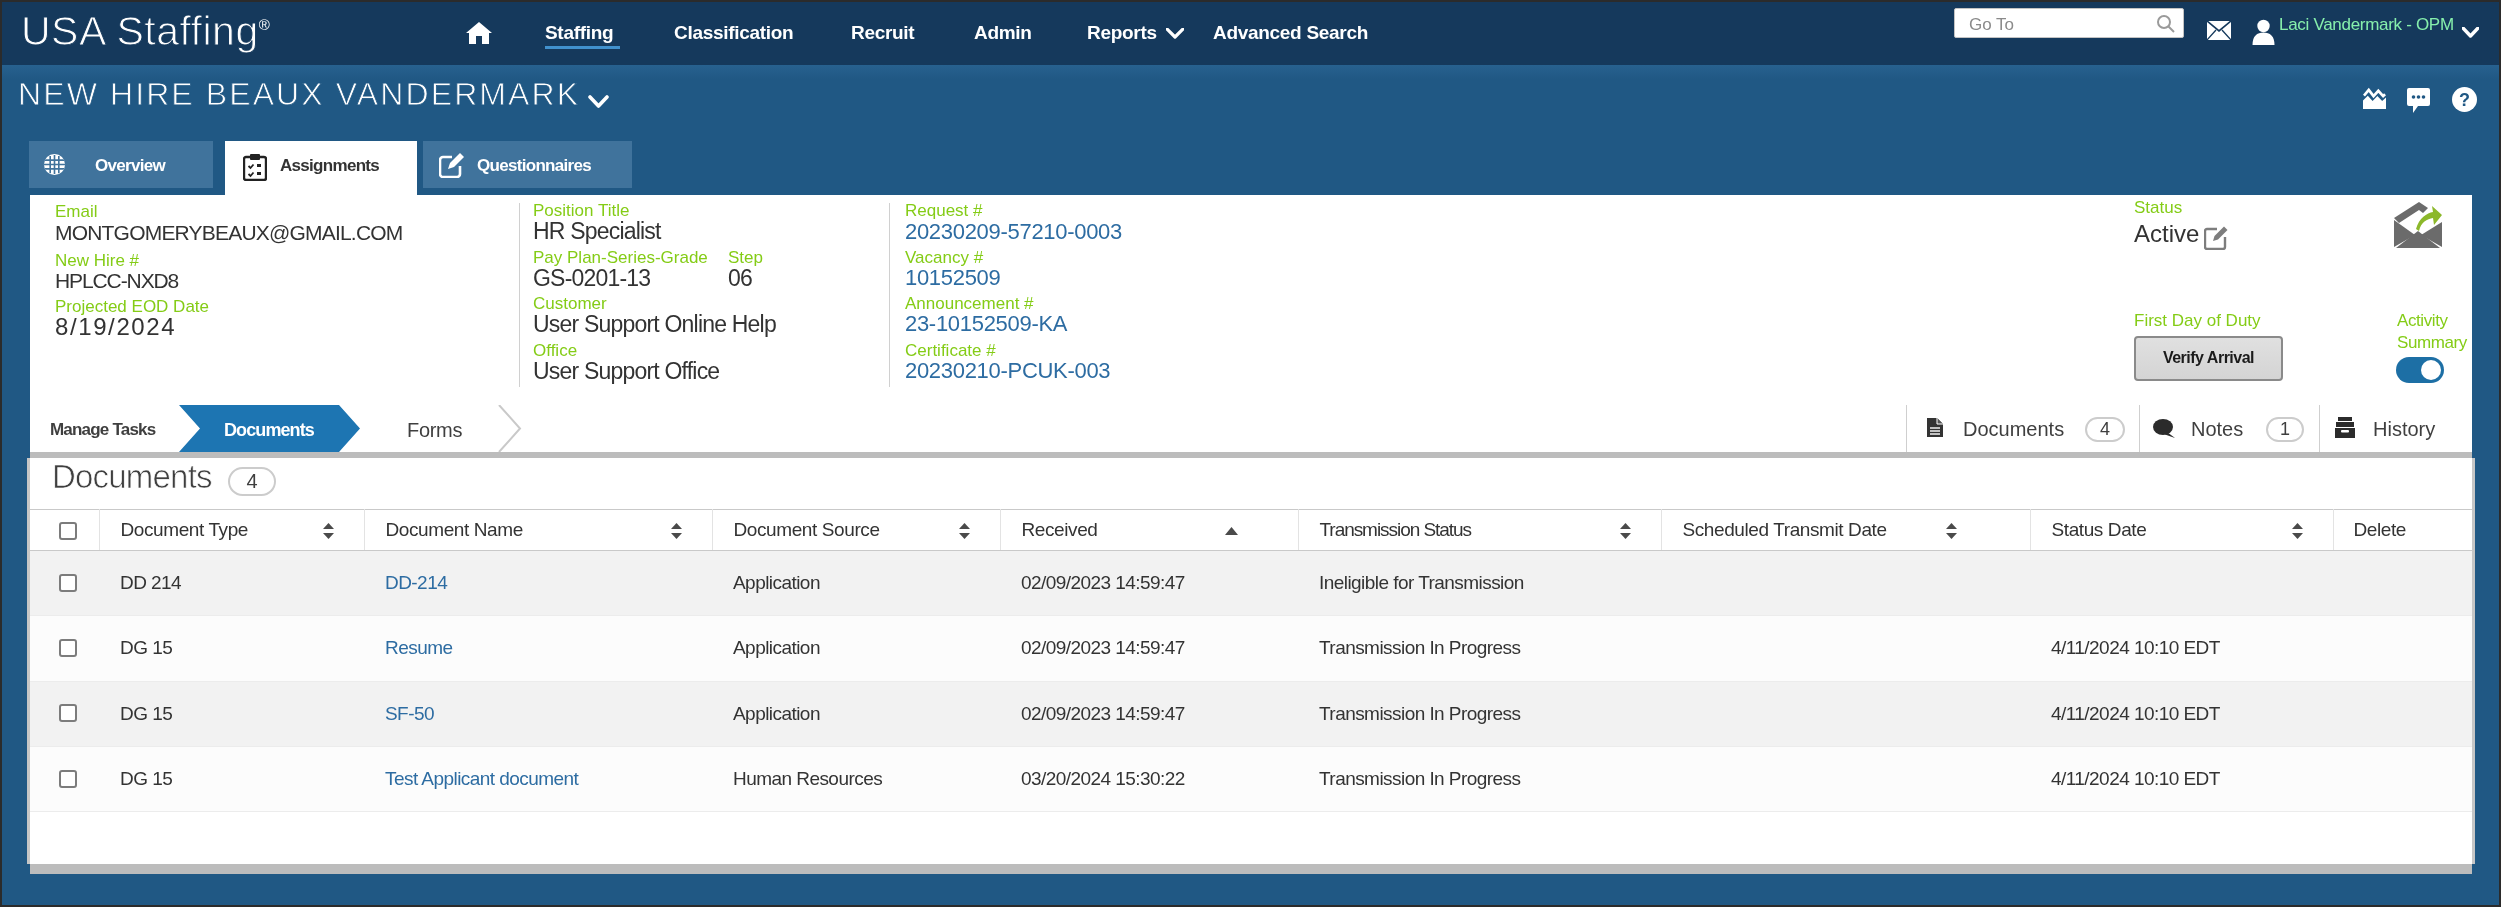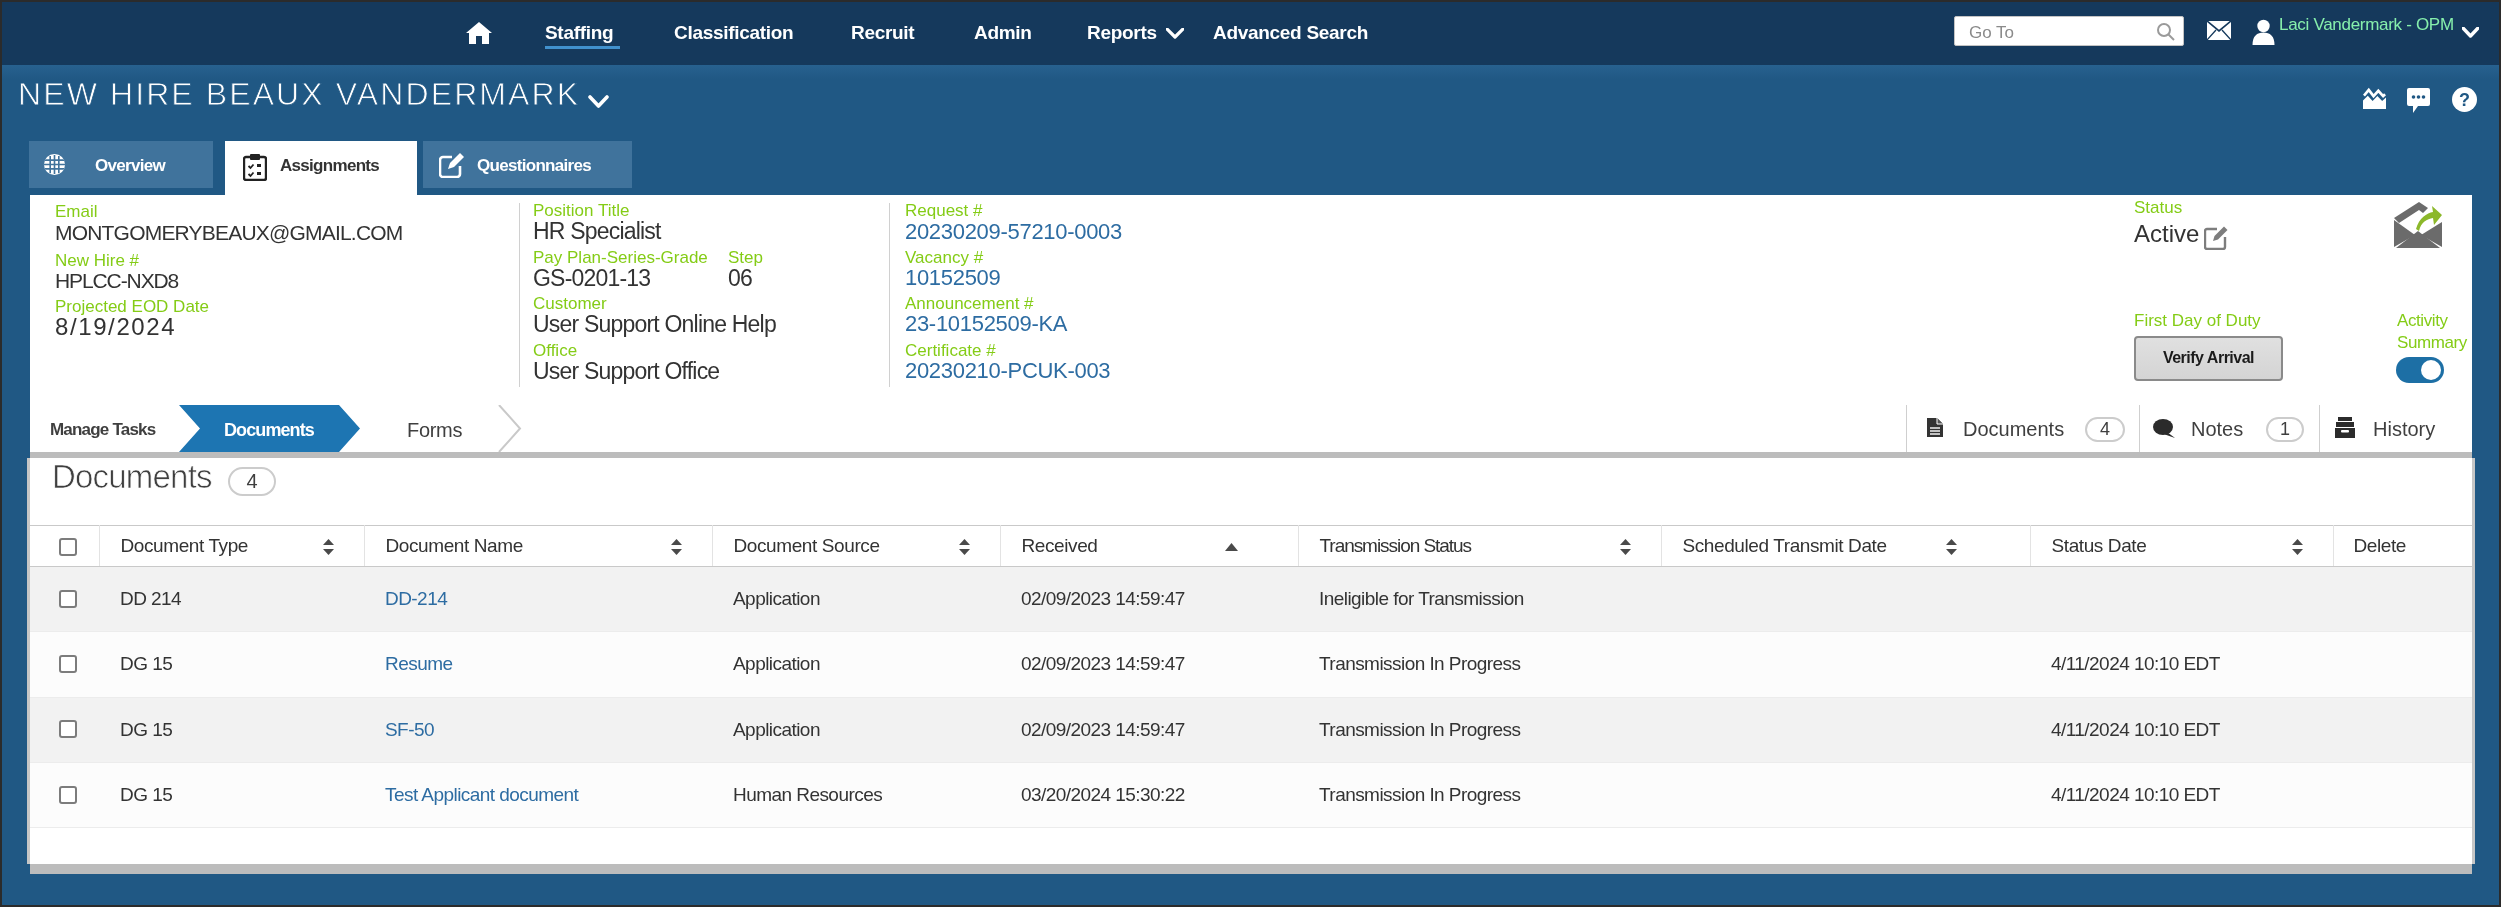--- a/index.html
+++ b/index.html
@@ -6,21 +6,21 @@
   html,body { width:2501px; height:907px; }
   body { position:relative; background:#205884; font-family:"Liberation Sans",sans-serif; overflow:hidden; }
   .abs { position:absolute; }
   .frame { position:absolute; left:0; top:0; width:2501px; height:907px; border:2px solid #2b2b2b; z-index:90; pointer-events:none; }
   
   .topnav { position:absolute; left:0; top:0; width:2501px; height:65px; background:#15395c; }
   .logo { position:absolute; left:21px; top:8px; color:#fff; font-size:41px; font-weight:400; letter-spacing:0.5px; -webkit-text-stroke:1px #15395c; }
   .logo sup { font-size:15px; vertical-align:super; }
   .navlink { position:absolute; top:23px; color:#fff; font-size:19px; font-weight:700; line-height:19px; letter-spacing:-0.3px; }
   .underline { position:absolute; top:46px; height:3px; background:#4191cd; }
-  .goto { position:absolute; left:1954px; top:16px; width:230px; height:30px; background:#fff; border:1px solid #c3c3c3; border-radius:2px; }
+  .goto { position:absolute; left:1954px; top:8px; width:230px; height:30px; background:#fff; border:1px solid #c3c3c3; border-radius:2px; }
   .goto span { position:absolute; left:14px; top:6px; font-size:17px; color:#8a8a8a; }
   .username { position:absolute; left:2279px; top:15px; color:#86efac; font-size:17px; font-weight:400; letter-spacing:-0.3px; }
   
   .pagebar { position:absolute; left:0; top:65px; width:2501px; height:72px; background:linear-gradient(180deg,#27618f 0px,#205884 14px); }
   .pagetitle { position:absolute; left:18px; top:13px; color:#fff; font-size:32px; font-weight:400; letter-spacing:2.1px; line-height:32px; -webkit-text-stroke:0.8px #205884; }
   
   .tab { position:absolute; top:141px; height:47px; color:#fff; }
   .tab .tx { position:absolute; top:16px; font-size:17px; font-weight:700; line-height:17px; letter-spacing:-0.7px; }
   .tab-overview { left:29px; width:184px; background:#40739c; }
   .tab-assign { left:225px; width:192px; height:54px; background:#fff; color:#333; }
@@ -38,36 +38,37 @@
   
   .crumbrow { position:absolute; left:30px; top:405px; width:2442px; height:47px; background:#fff;padding-left:40px; }
   .crumbtext { position:absolute; font-size:20px; color:#3f3f3f; line-height:20px; top:14px; }
   .crumbsep { position:absolute; top:0; width:1px; height:47px; background:#cfcfcf; }
   .badge { position:absolute; top:12px; height:25px; border:2px solid #ccc; border-radius:13px; font-size:18px; color:#3f3f3f; text-align:center; line-height:21px; }
   
   .band { position:absolute; left:30px; width:2442px; background:#bcbcbc; }
   .card { position:absolute; left:27px; top:458px; width:2448px; height:406px; background:#fff; border-left:3px solid #c6c6c6; border-right:3px solid #c6c6c6; }
   .h1doc { position:absolute; left:22px; top:0px; font-size:33px; color:#3f3f3f; font-weight:400; letter-spacing:-0.8px; -webkit-text-stroke:0.7px #fff; }
   .hbadge { position:absolute; left:198px; top:9px; width:48px; height:29px; border:2px solid #ccc; border-radius:15px; font-size:20px; color:#3f3f3f; text-align:center; line-height:25px; }
-  table.doc { position:absolute; left:0px; top:51px; width:2442px; border-collapse:collapse; table-layout:fixed;margin-top:16px; }
+  table.doc { position:absolute; left:0px; top:51px; width:2442px; border-collapse:collapse; table-layout:fixed; }
   table.doc th { border-top:1px solid #c9c9c9; border-bottom:1px solid #c9c9c9; border-right:1px solid #e3e3e3; height:41px; font-size:19px; font-weight:400; color:#333; text-align:left; padding-left:21px; position:relative; letter-spacing:-0.4px; }
   table.doc th:last-child { border-right:none; padding-left:20px; }
   table.doc td { height:65.3px; font-size:19px; color:#333; padding-left:21px; border-bottom:1px solid #ececec; letter-spacing:-0.55px; }
   table.doc tr.odd td { background:#f2f2f2; }
   table.doc tr.even td { background:#fcfcfc; }
   table.doc td a { color:#2d6ca2; text-decoration:none; }
   .cb { display:inline-block; width:18px; height:18px; border:2px solid #7c7c7c; border-radius:3px; background:#fff; }
   td .cb { margin-top:4px; }
   .sort { position:absolute; right:30px; top:13px; }
   svg { display:block; }
 </style>
 </head>
 <body>
 
   <div class="topnav">
+    <div class="logo">USA Staffing<sup style="-webkit-text-stroke:0;font-size:15px">®</sup></div>
     <svg class="abs" style="left:466px;top:22px" width="26" height="22" viewBox="0 0 26 22">
       <path d="M13 0 L26 11 L23 11 L23 22 L16 22 L16 14 L10 14 L10 22 L3 22 L3 11 L0 11 Z" fill="#fff"></path>
     </svg>
     <span class="navlink" style="left:545px">Staffing</span>
     <div class="underline" style="left:545px;width:75px"></div>
     <span class="navlink" style="left:674px">Classification</span>
     <span class="navlink" style="left:851px">Recruit</span>
     <span class="navlink" style="left:974px">Admin</span>
     <span class="navlink" style="left:1087px">Reports</span>
     <svg class="abs" style="left:1166px;top:28px" width="18" height="11" viewBox="0 0 18 11">

